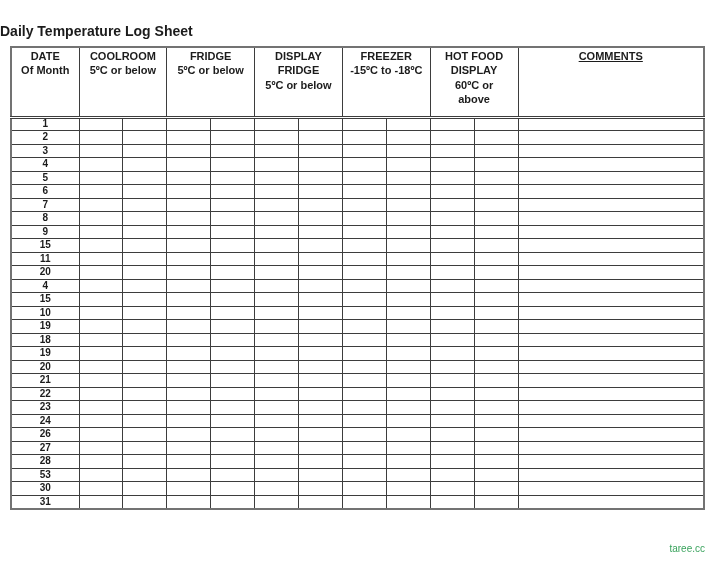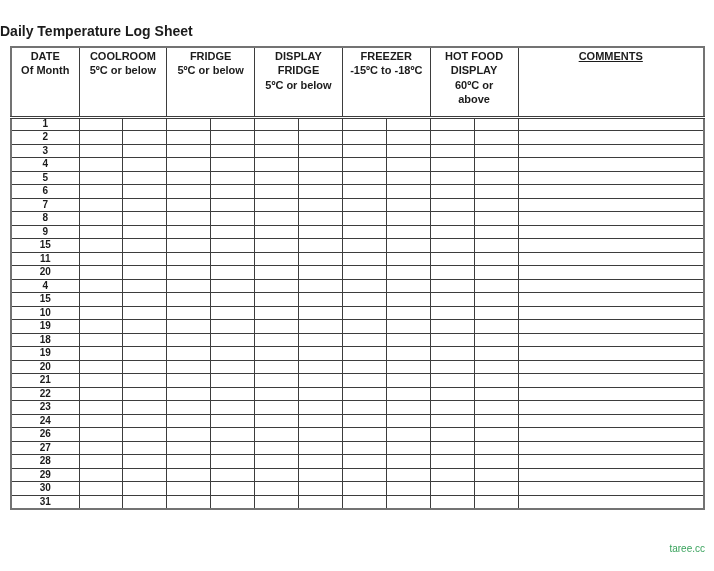--- a/index.html
+++ b/index.html
@@ -447,21 +447,21 @@
           <td class="cell"></td>
           <td class="cell"></td>
           <td class="cell"></td>
           <td class="cell"></td>
           <td class="cell"></td>
           <td class="cell"></td>
           <td class="cell"></td>
           <td class="cell"></td>
         </tr>
         <tr>
-          <td class="day">29</td>
+          <td class="day">53</td>
           <td class="cell"></td>
           <td class="cell"></td>
           <td class="cell"></td>
           <td class="cell"></td>
           <td class="cell"></td>
           <td class="cell"></td>
           <td class="cell"></td>
           <td class="cell"></td>
           <td class="cell"></td>
           <td class="cell"></td>

